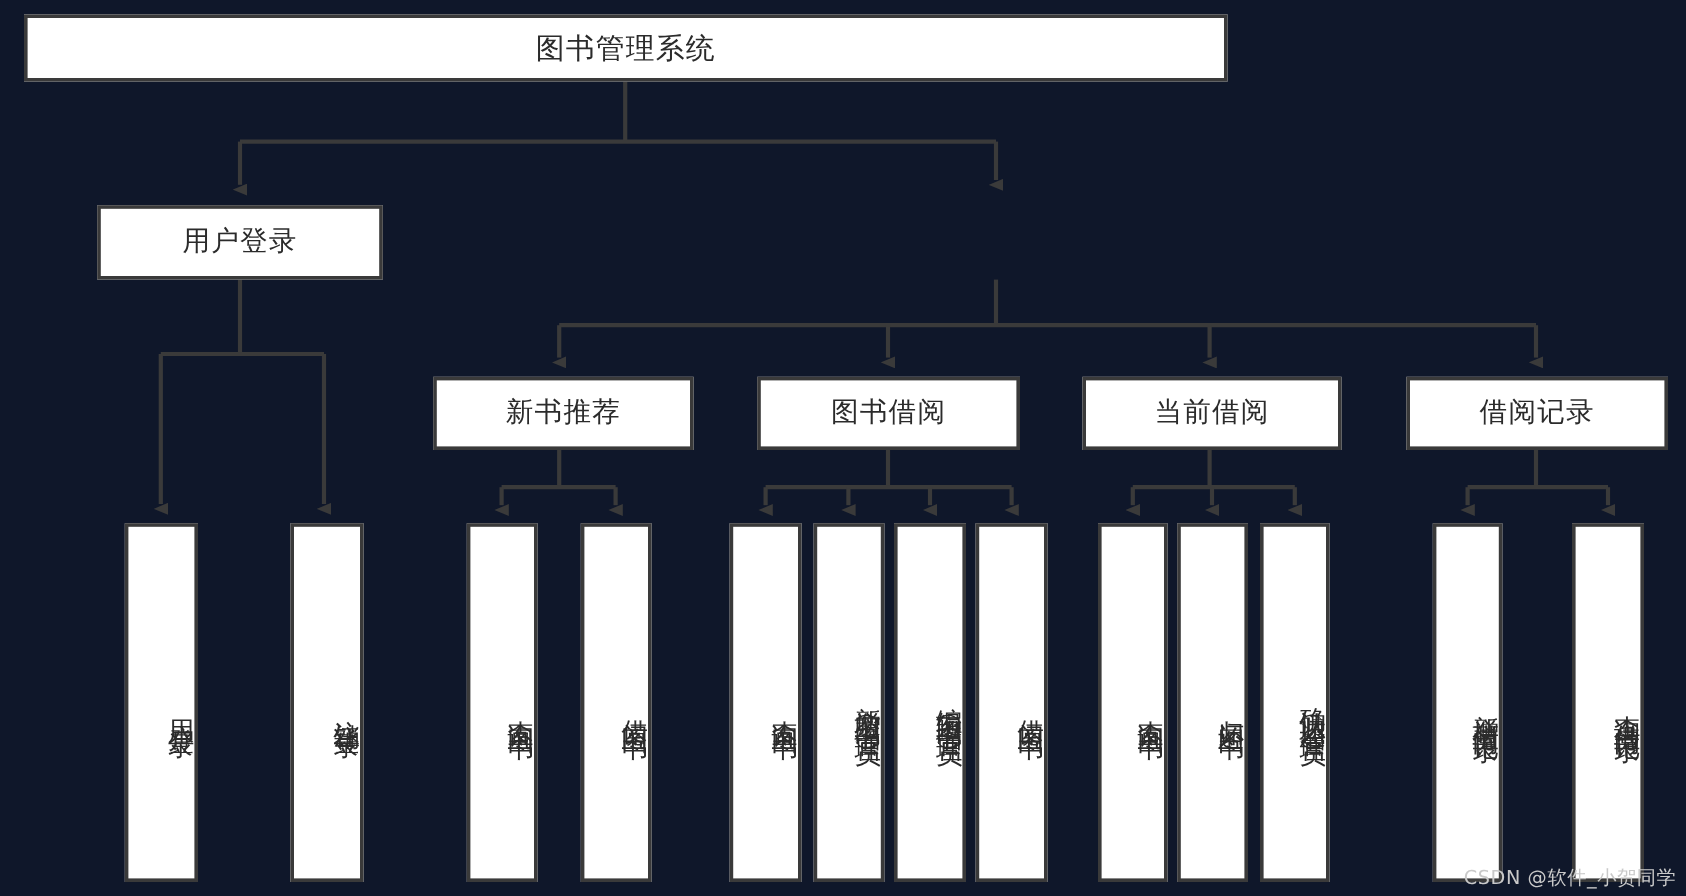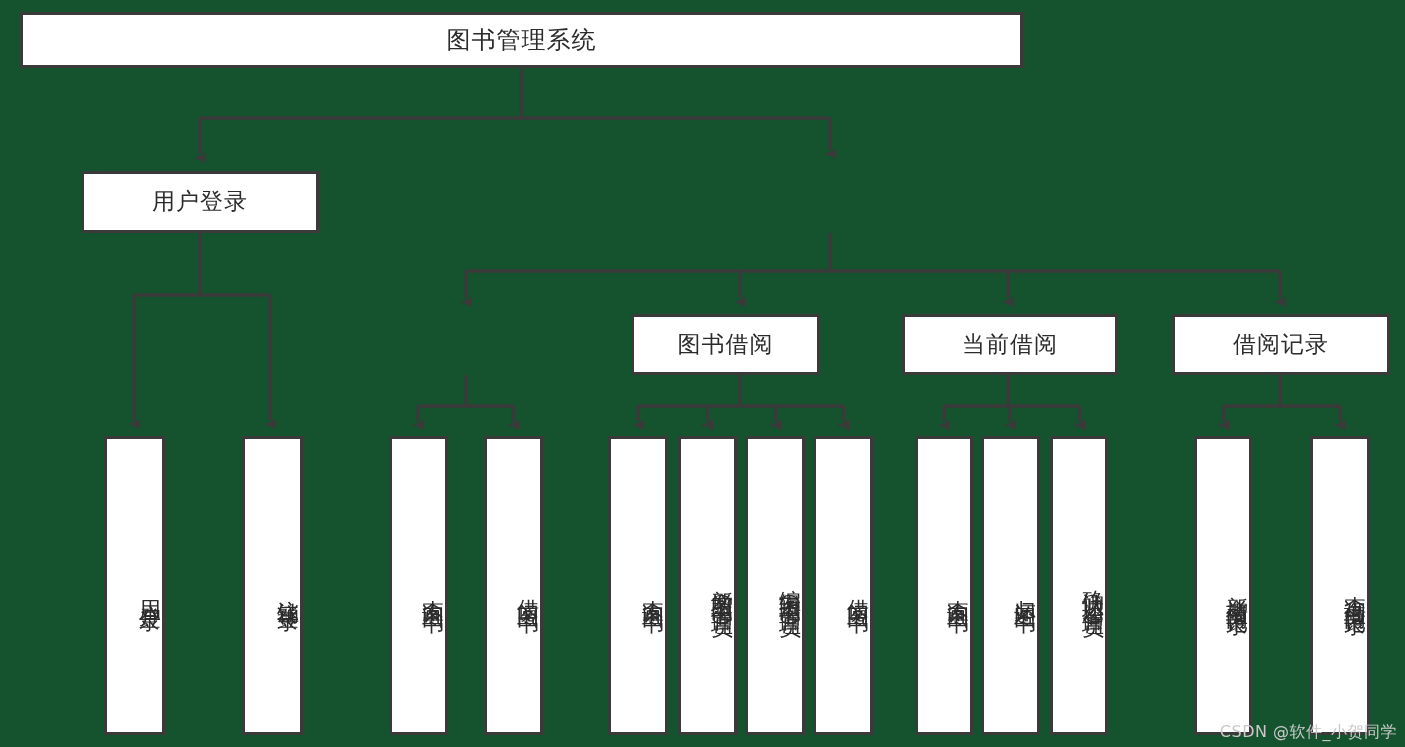--- a/index.html
+++ b/index.html
@@ -8,21 +8,21 @@
     padding: 0;
     background: #ffffff;
   }
   body {
     font-family: "DejaVu Sans", "Liberation Sans", sans-serif;
   }
   #canvas {
     position: relative;
     width: 1405px;
     height: 747px;
-    background: #14532d;
+    background: #0f172a;
     overflow: hidden;
   }
   #wires {
     position: absolute;
     left: 0;
     top: 0;
     width: 1405px;
     height: 747px;
     pointer-events: none;
   }
@@ -125,21 +125,22 @@
       <path d="M1223,406 L1340,406"></path>
       <path d="M1223,406 L1223,421" marker-end="url(#arrow)"></path>
       <path d="M1340,406 L1340,421" marker-end="url(#arrow)"></path>
     </g>
   </svg>
 
   <div class="node horiz root" style="left:20px; top:12px; width:1003px; height:56px;">图书管理系统</div>
 
   <div class="node horiz" style="left:81px; top:171px; width:238px; height:62px;">用户登录</div>
 
-  <div class="node horiz" style="left:631px; top:314px; width:189px; height:61px;">图书借阅</div>
+  <div class="node horiz" style="left:361px; top:314px; width:217px; height:61px;">新书推荐</div>
+  <div class="node horiz" style="left:631px; top:314px; width:219px; height:61px;">图书借阅</div>
   <div class="node horiz" style="left:902px; top:314px; width:216px; height:61px;">当前借阅</div>
   <div class="node horiz" style="left:1172px; top:314px; width:218px; height:61px;">借阅记录</div>
 
   <div class="node vert" style="left:104px; top:436px; width:61px; height:299px;">
     <span class="vlabel">用户登录</span>
   </div>
   <div class="node vert" style="left:242px; top:436px; width:61px; height:299px;">
     <span class="vlabel">注销登录</span>
   </div>
 

